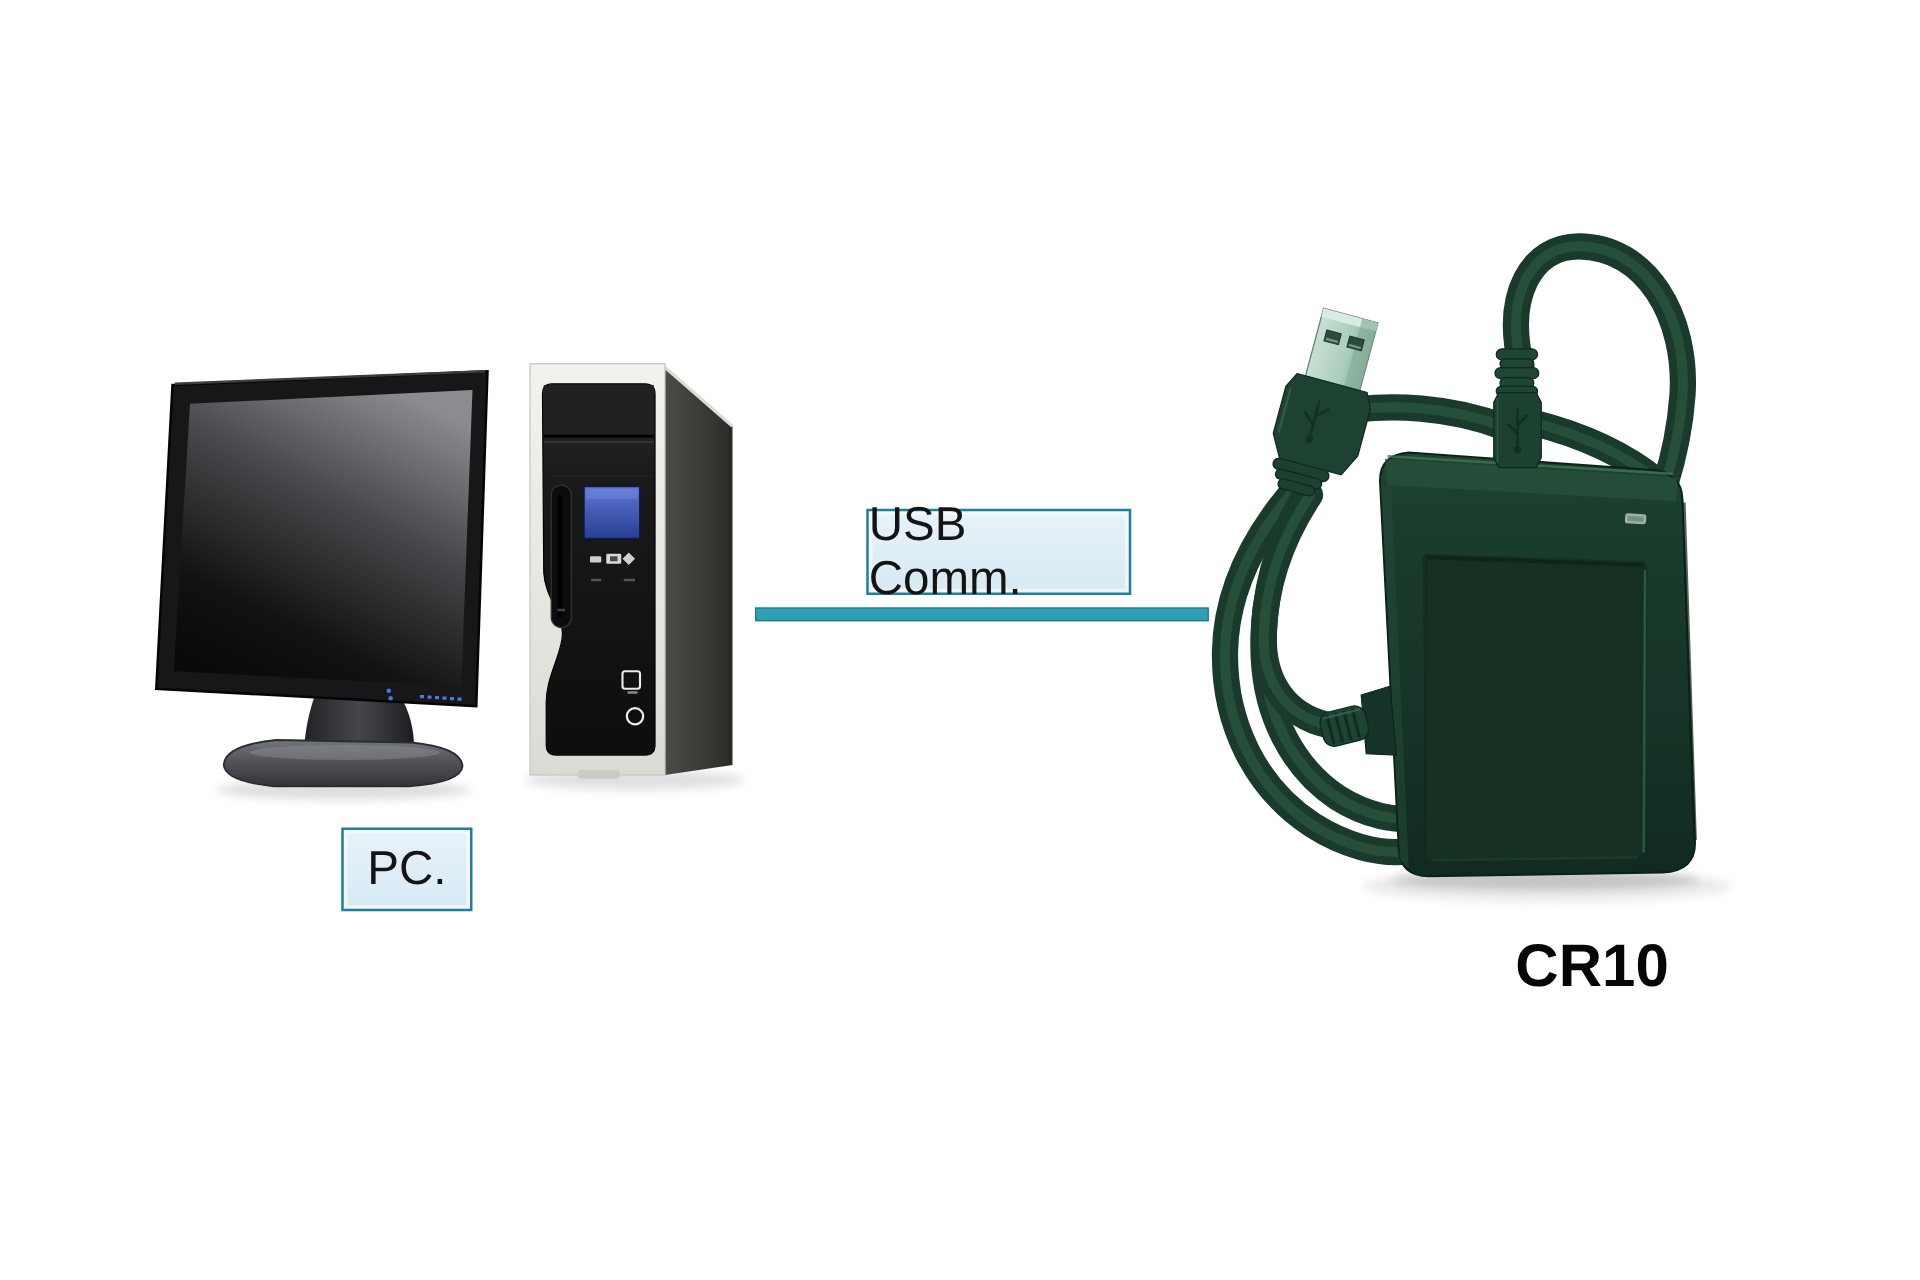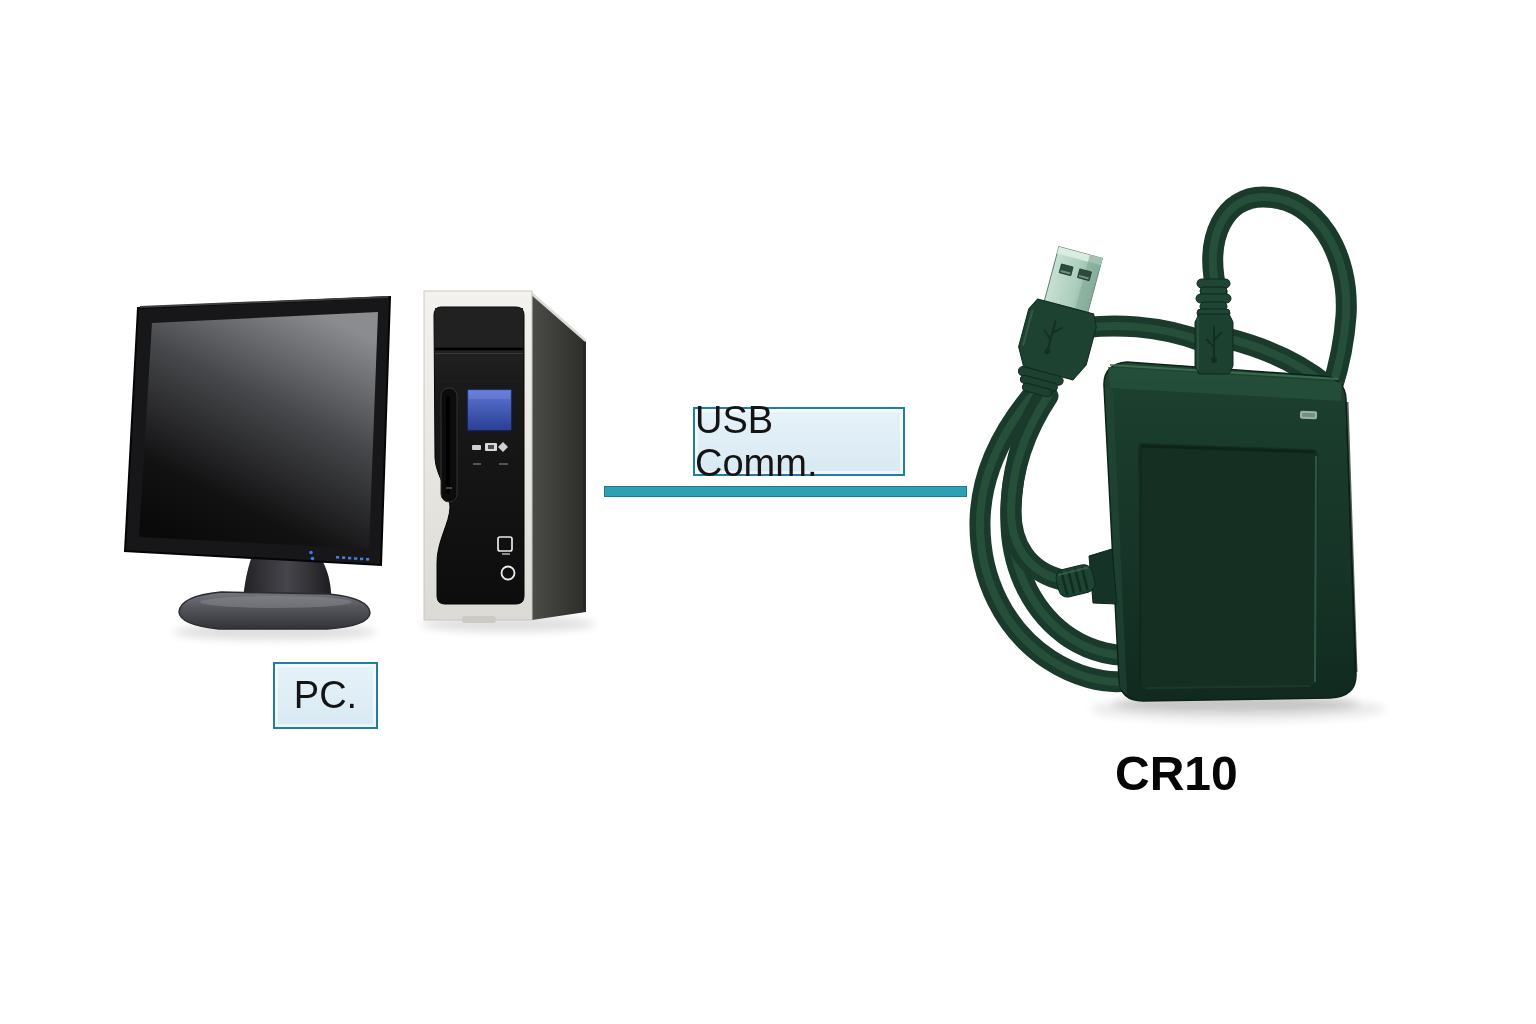--- a/index.html
+++ b/index.html
@@ -14,21 +14,21 @@
   }
   .label-box{
     position:absolute;display:flex;align-items:center;justify-content:center;
     background:linear-gradient(180deg,#e7f2f9 0%,#d8e9f3 100%);
     border:2px solid #1f7f9e;color:#141414;font-size:38px;
     box-shadow:inset 0 0 0 3px rgba(255,255,255,.55);box-sizing:border-box;
   }
   .usb-box{left:693px;top:407px;width:212px;height:69px;}
   .pc-box{left:273px;top:662px;width:105px;height:67px;text-align:center;}
   .cr10-caption{
-    position:absolute;left:1115px;top:746px;width:220px;text-align:left;
+    position:absolute;left:1115px;top:746px;width:220px;text-align:right;
     font-size:48px;font-weight:bold;color:#060606;
   }
 </style>
 </head>
 <body>
 
 <div class="canvas">
 
   <svg class="scene" viewBox="0 0 1536 1024">
     <defs>

